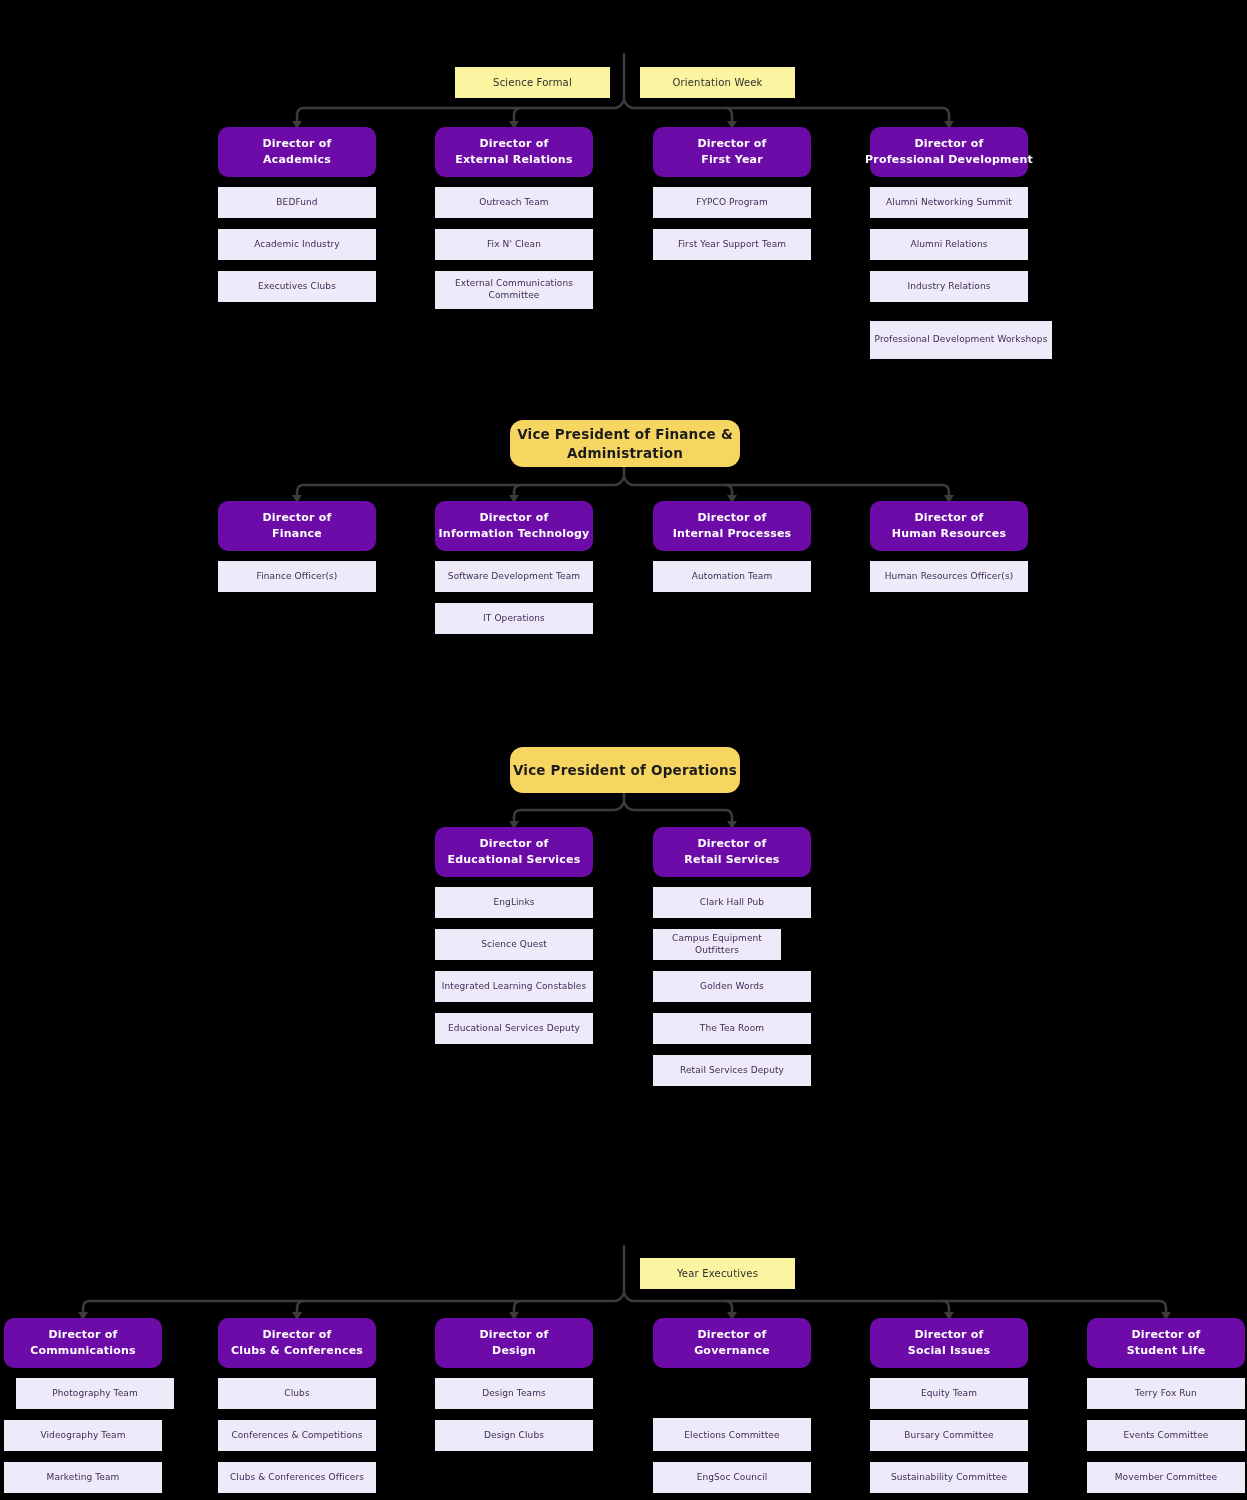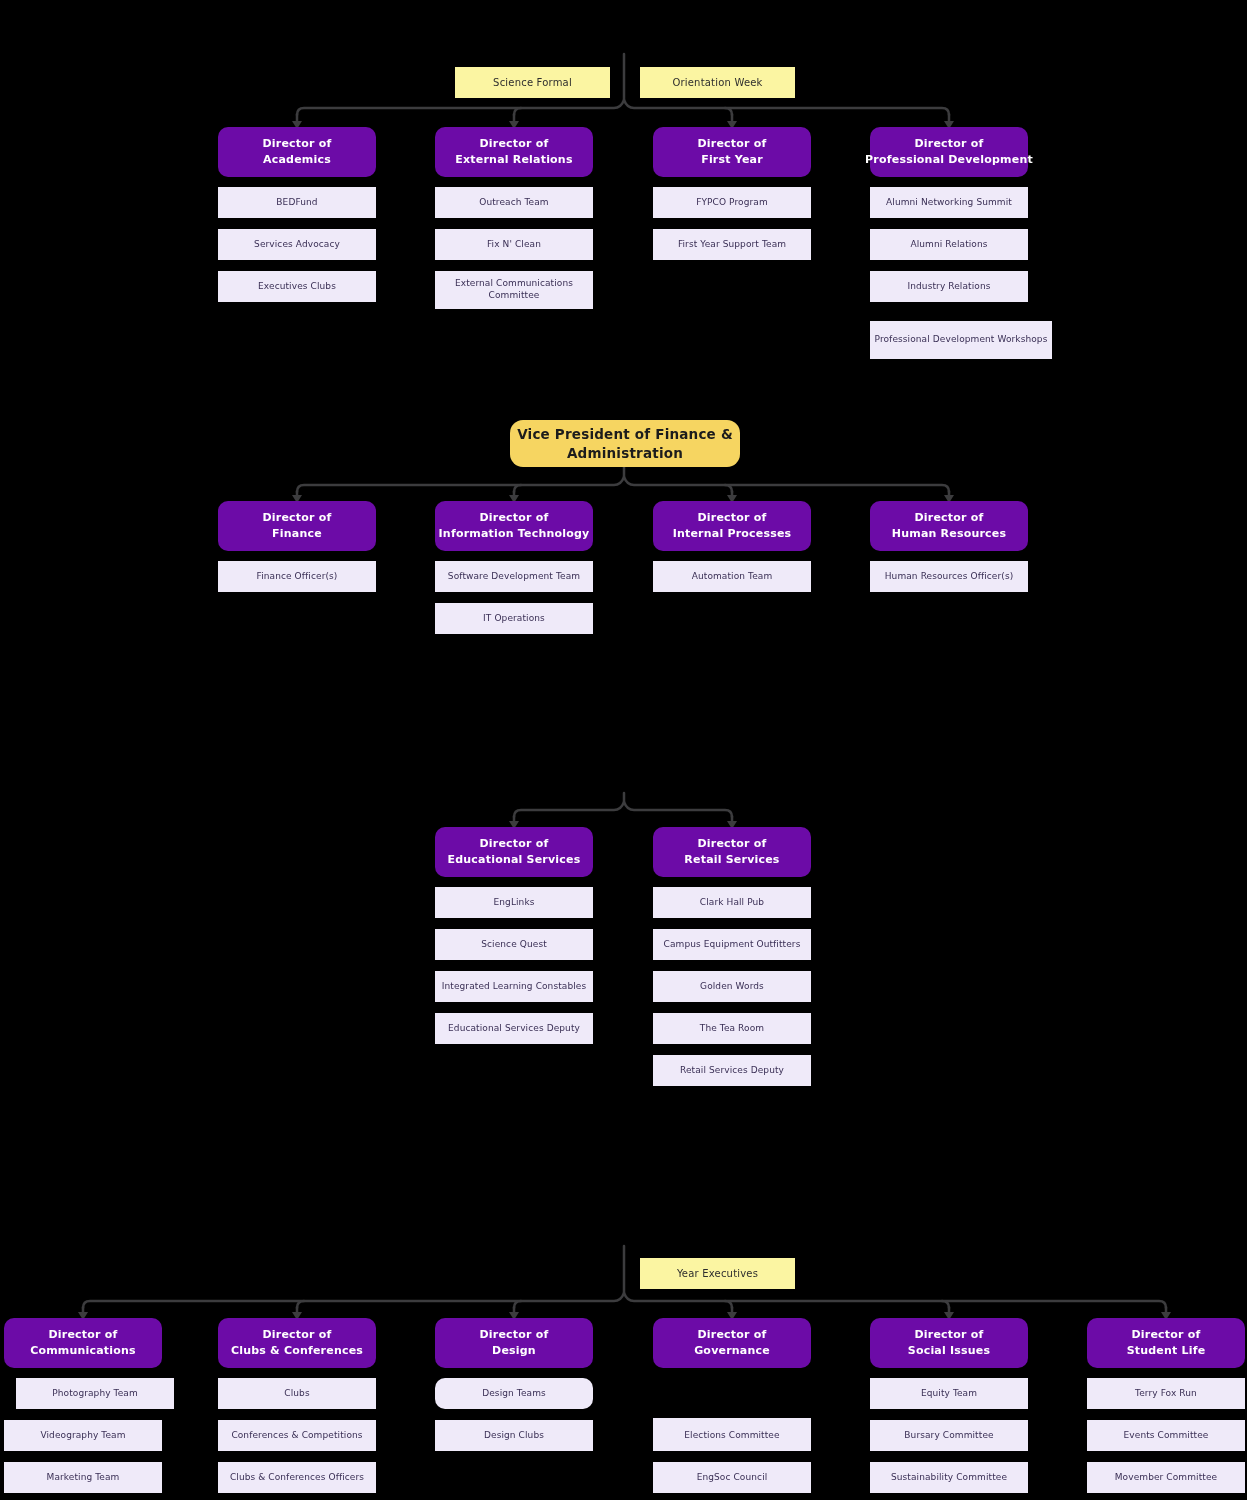--- a/index.html
+++ b/index.html
@@ -97,21 +97,21 @@
       <span>Orientation Week</span>
     </div>
     <div class="box dir" style="left: 218px; top: 127px; width: 158px; height: 50px;">
       <span>Director of</span>
       <span>Academics</span>
     </div>
     <div class="box item" style="left: 218px; top: 187px; width: 158px; height: 31px;">
       <span>BEDFund</span>
     </div>
     <div class="box item" style="left: 218px; top: 229px; width: 158px; height: 31px;">
-      <span>Services Advocacy</span>
+      <span>Academic Industry</span>
     </div>
     <div class="box item" style="left: 218px; top: 271px; width: 158px; height: 31px;">
       <span>Executives Clubs</span>
     </div>
     <div class="box dir" style="left: 435px; top: 127px; width: 158px; height: 50px;">
       <span>Director of</span>
       <span>External Relations</span>
     </div>
     <div class="box item" style="left: 435px; top: 187px; width: 158px; height: 31px;">
       <span>Outreach Team</span>
@@ -176,20 +176,23 @@
     <div class="box item" style="left: 653px; top: 561px; width: 158px; height: 31px;">
       <span>Automation Team</span>
     </div>
     <div class="box dir" style="left: 870px; top: 501px; width: 158px; height: 50px;">
       <span>Director of</span>
       <span>Human Resources</span>
     </div>
     <div class="box item" style="left: 870px; top: 561px; width: 158px; height: 31px;">
       <span>Human Resources Officer(s)</span>
     </div>
+    <div class="box root" style="left: 510px; top: 747px; width: 230px; height: 46px;">
+      <span>Vice President of Operations</span>
+    </div>
     <div class="box dir" style="left: 435px; top: 827px; width: 158px; height: 50px;">
       <span>Director of</span>
       <span>Educational Services</span>
     </div>
     <div class="box item" style="left: 435px; top: 887px; width: 158px; height: 31px;">
       <span>EngLinks</span>
     </div>
     <div class="box item" style="left: 435px; top: 929px; width: 158px; height: 31px;">
       <span>Science Quest</span>
     </div>
@@ -199,21 +202,21 @@
     <div class="box item" style="left: 435px; top: 1013px; width: 158px; height: 31px;">
       <span>Educational Services Deputy</span>
     </div>
     <div class="box dir" style="left: 653px; top: 827px; width: 158px; height: 50px;">
       <span>Director of</span>
       <span>Retail Services</span>
     </div>
     <div class="box item" style="left: 653px; top: 887px; width: 158px; height: 31px;">
       <span>Clark Hall Pub</span>
     </div>
-    <div class="box item" style="left: 653px; top: 929px; width: 158px; height: 31px; text-align: center;">
+    <div class="box item" style="left: 653px; top: 929px; width: 128px; height: 31px; text-align: center;">
       <span>Campus Equipment Outfitters</span>
     </div>
     <div class="box item" style="left: 653px; top: 971px; width: 158px; height: 31px;">
       <span>Golden Words</span>
     </div>
     <div class="box item" style="left: 653px; top: 1013px; width: 158px; height: 31px;">
       <span>The Tea Room</span>
     </div>
     <div class="box item" style="left: 653px; top: 1055px; width: 158px; height: 31px;">
       <span>Retail Services Deputy</span>
@@ -244,21 +247,21 @@
     <div class="box item" style="left: 218px; top: 1420px; width: 158px; height: 31px;">
       <span>Conferences &amp; Competitions</span>
     </div>
     <div class="box item" style="left: 218px; top: 1462px; width: 158px; height: 31px;">
       <span>Clubs &amp; Conferences Officers</span>
     </div>
     <div class="box dir" style="left: 435px; top: 1318px; width: 158px; height: 50px;">
       <span>Director of</span>
       <span>Design</span>
     </div>
-    <div class="box item" style="left: 435px; top: 1378px; width: 158px; height: 31px; border-radius: 10px;">
+    <div class="box item" style="left: 435px; top: 1378px; width: 158px; height: 31px;">
       <span>Design Teams</span>
     </div>
     <div class="box item" style="left: 435px; top: 1420px; width: 158px; height: 31px;">
       <span>Design Clubs</span>
     </div>
     <div class="box dir" style="left: 653px; top: 1318px; width: 158px; height: 50px;">
       <span>Director of</span>
       <span>Governance</span>
     </div>
     <div class="box item" style="left: 653px; top: 1418px; width: 158px; height: 31px;">

